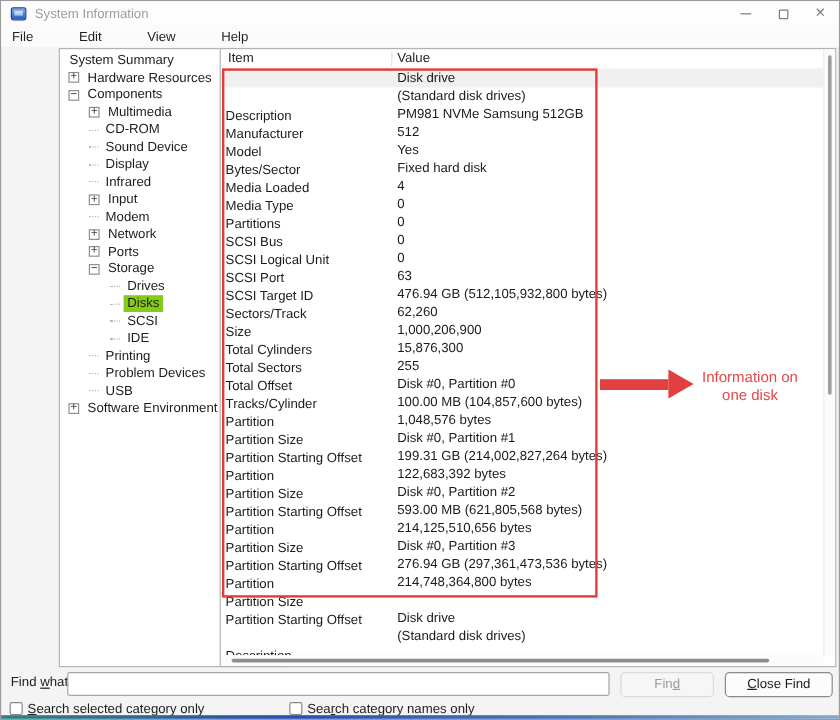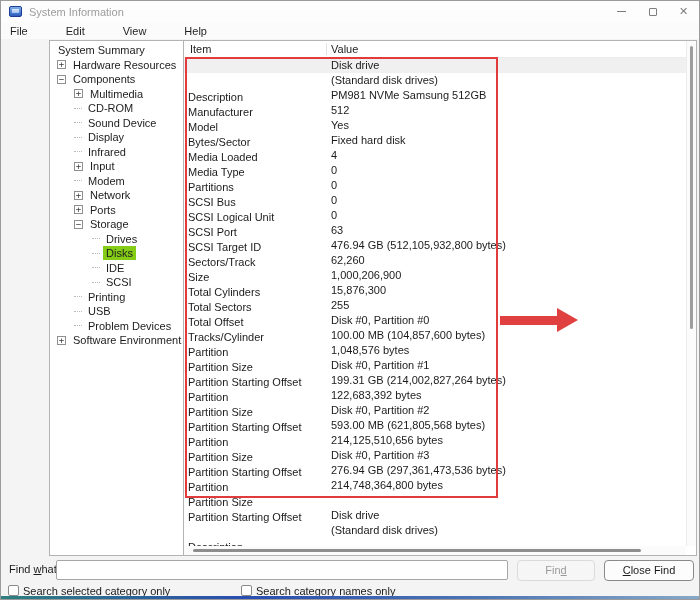--- a/index.html
+++ b/index.html
@@ -157,37 +157,37 @@
       <div class="tree-row lvl3">
         <span class="connector"></span>
         <span class="tree-label">Drives</span>
       </div>
       <div class="tree-row lvl3 selected">
         <span class="connector"></span>
         <span class="tree-label">Disks</span>
       </div>
       <div class="tree-row lvl3">
         <span class="connector"></span>
+        <span class="tree-label">SCSI</span>
+      </div>
+      <div class="tree-row lvl3">
+        <span class="connector"></span>
         <span class="tree-label">IDE</span>
       </div>
-      <div class="tree-row lvl3">
-        <span class="connector"></span>
-        <span class="tree-label">SCSI</span>
-      </div>
       <div class="tree-row lvl2">
         <span class="connector"></span>
         <span class="tree-label">Printing</span>
       </div>
       <div class="tree-row lvl2">
         <span class="connector"></span>
+        <span class="tree-label">Problem Devices</span>
+      </div>
+      <div class="tree-row lvl2">
+        <span class="connector"></span>
         <span class="tree-label">USB</span>
-      </div>
-      <div class="tree-row lvl2">
-        <span class="connector"></span>
-        <span class="tree-label">Problem Devices</span>
       </div>
       <div class="tree-row lvl1">
         <span class="expander">+</span>
         <span class="tree-label">Software Environment</span>
       </div>
     </div>
 
   <div class="list-pane">
     <div class="list-header">
       <span class="h-item">Item</span>
@@ -325,20 +325,24 @@
         <span class="vthumb"></span>
       </div>
     <div class="hscroll">
         <span class="hthumb"></span>
       </div>
   </div>
 
   <div class="red-box"></div>
   <div class="arrow-shaft"></div>
   <div class="arrow-head"></div>
+  <div class="annotation">
+    <div>Information on</div>
+    <div>one disk</div>
+  </div>
 
   <div class="findbar">
     <span class="find-label"><span>Find </span><span class="key">w</span><span>hat:</span></span>
     <input class="find-input" value="" style="">
     <span class="btn btn-find"><span>Fin</span><span class="key">d</span><span></span></span>
     <span class="btn btn-close"><span class="key">C</span><span>lose Find</span></span>
   </div>
 
   <div class="checkrow">
     <span class="cb cb1"></span>

